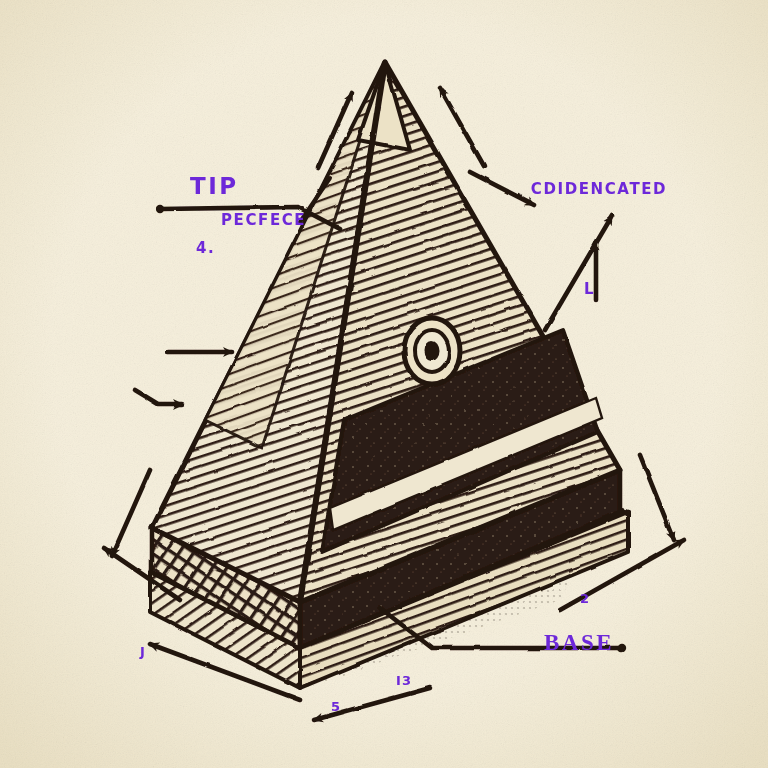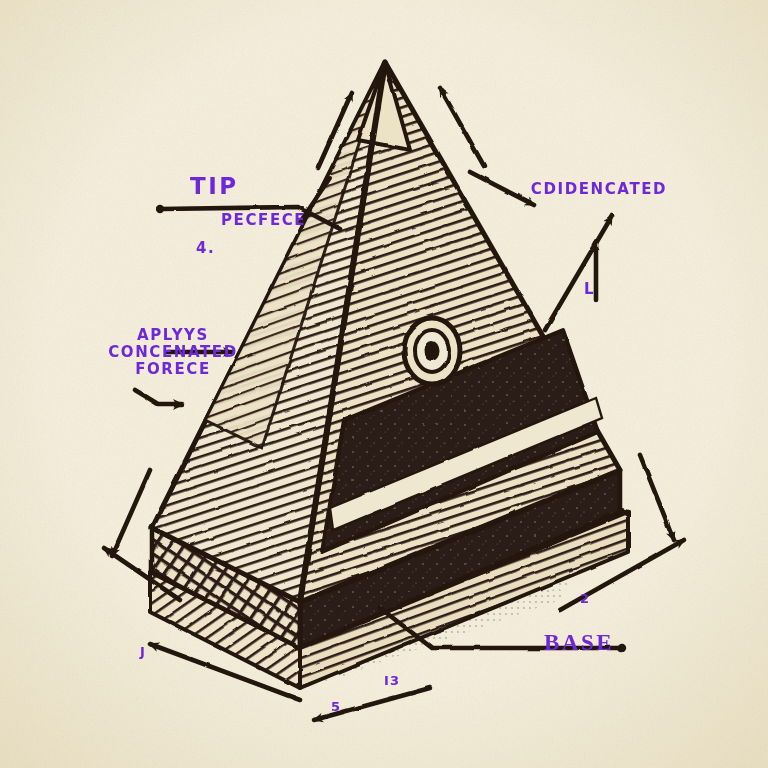--- a/index.html
+++ b/index.html
@@ -30,21 +30,21 @@
   #tip-sub{left:176px;top:212px;margin-left:45px;}
   #tip-sub2{left:196px;top:240px;}
   #force-label{left:88px;top:327px;width:170px;}
   #right-label{left:524px;top:181px;width:150px;text-align:center;}
   #right-sub{left:536px;top:203px;width:150px;text-align:left;}
   #right-el{left:584px;top:281px;}
   #base-label{left:544px;top:630px;font-family:Liberation Serif, serif;}
   #base-num{left:580px;top:592px;}
   #dim-j{left:140px;top:645px;}
   #dim-5{left:331px;top:700px;}
-  #dim-13{left:384px;top:674px;}
+  #dim-13{left:396px;top:674px;}
 </style>
 </head>
 <body>
 
 <div id="stage">
 
   <svg id="paper" width="768" height="768" viewBox="0 0 768 768">
     <defs>
       <filter id="grain" x="0" y="0" width="100%" height="100%">
         <feTurbulence type="fractalNoise" baseFrequency="0.9" numOctaves="4" seed="7" result="n"></feTurbulence>
@@ -203,23 +203,20 @@
         <path d="M430,688 L314,720" marker-end="url(#ah)"></path>
         <path d="M180,600 L104,548" marker-end="url(#ah)"></path>
         <path d="M300,700 L150,644" marker-end="url(#ah)"></path>
       </g>
     </g>
   </svg>
 
   <div class="lbl big" id="tip-label">TIP</div>
   <div class="lbl mid" id="tip-sub">PECFECE</div>
   <div class="lbl mid" id="tip-sub2">4.</div>
-  <div class="lbl mid" id="force-label">APLYYS
-CONCENATED
-FORECE</div>
   <div class="lbl mid" id="right-label">CDIDENCATED</div>
   <div class="lbl mid" id="right-el">L</div>
   <div class="lbl big" id="base-label">BASE</div>
   <div class="lbl sm" id="base-num">2</div>
   <div class="lbl sm" id="dim-j">J</div>
   <div class="lbl sm" id="dim-5">5</div>
   <div class="lbl sm" id="dim-13">I3</div>
 
 </div>
 

